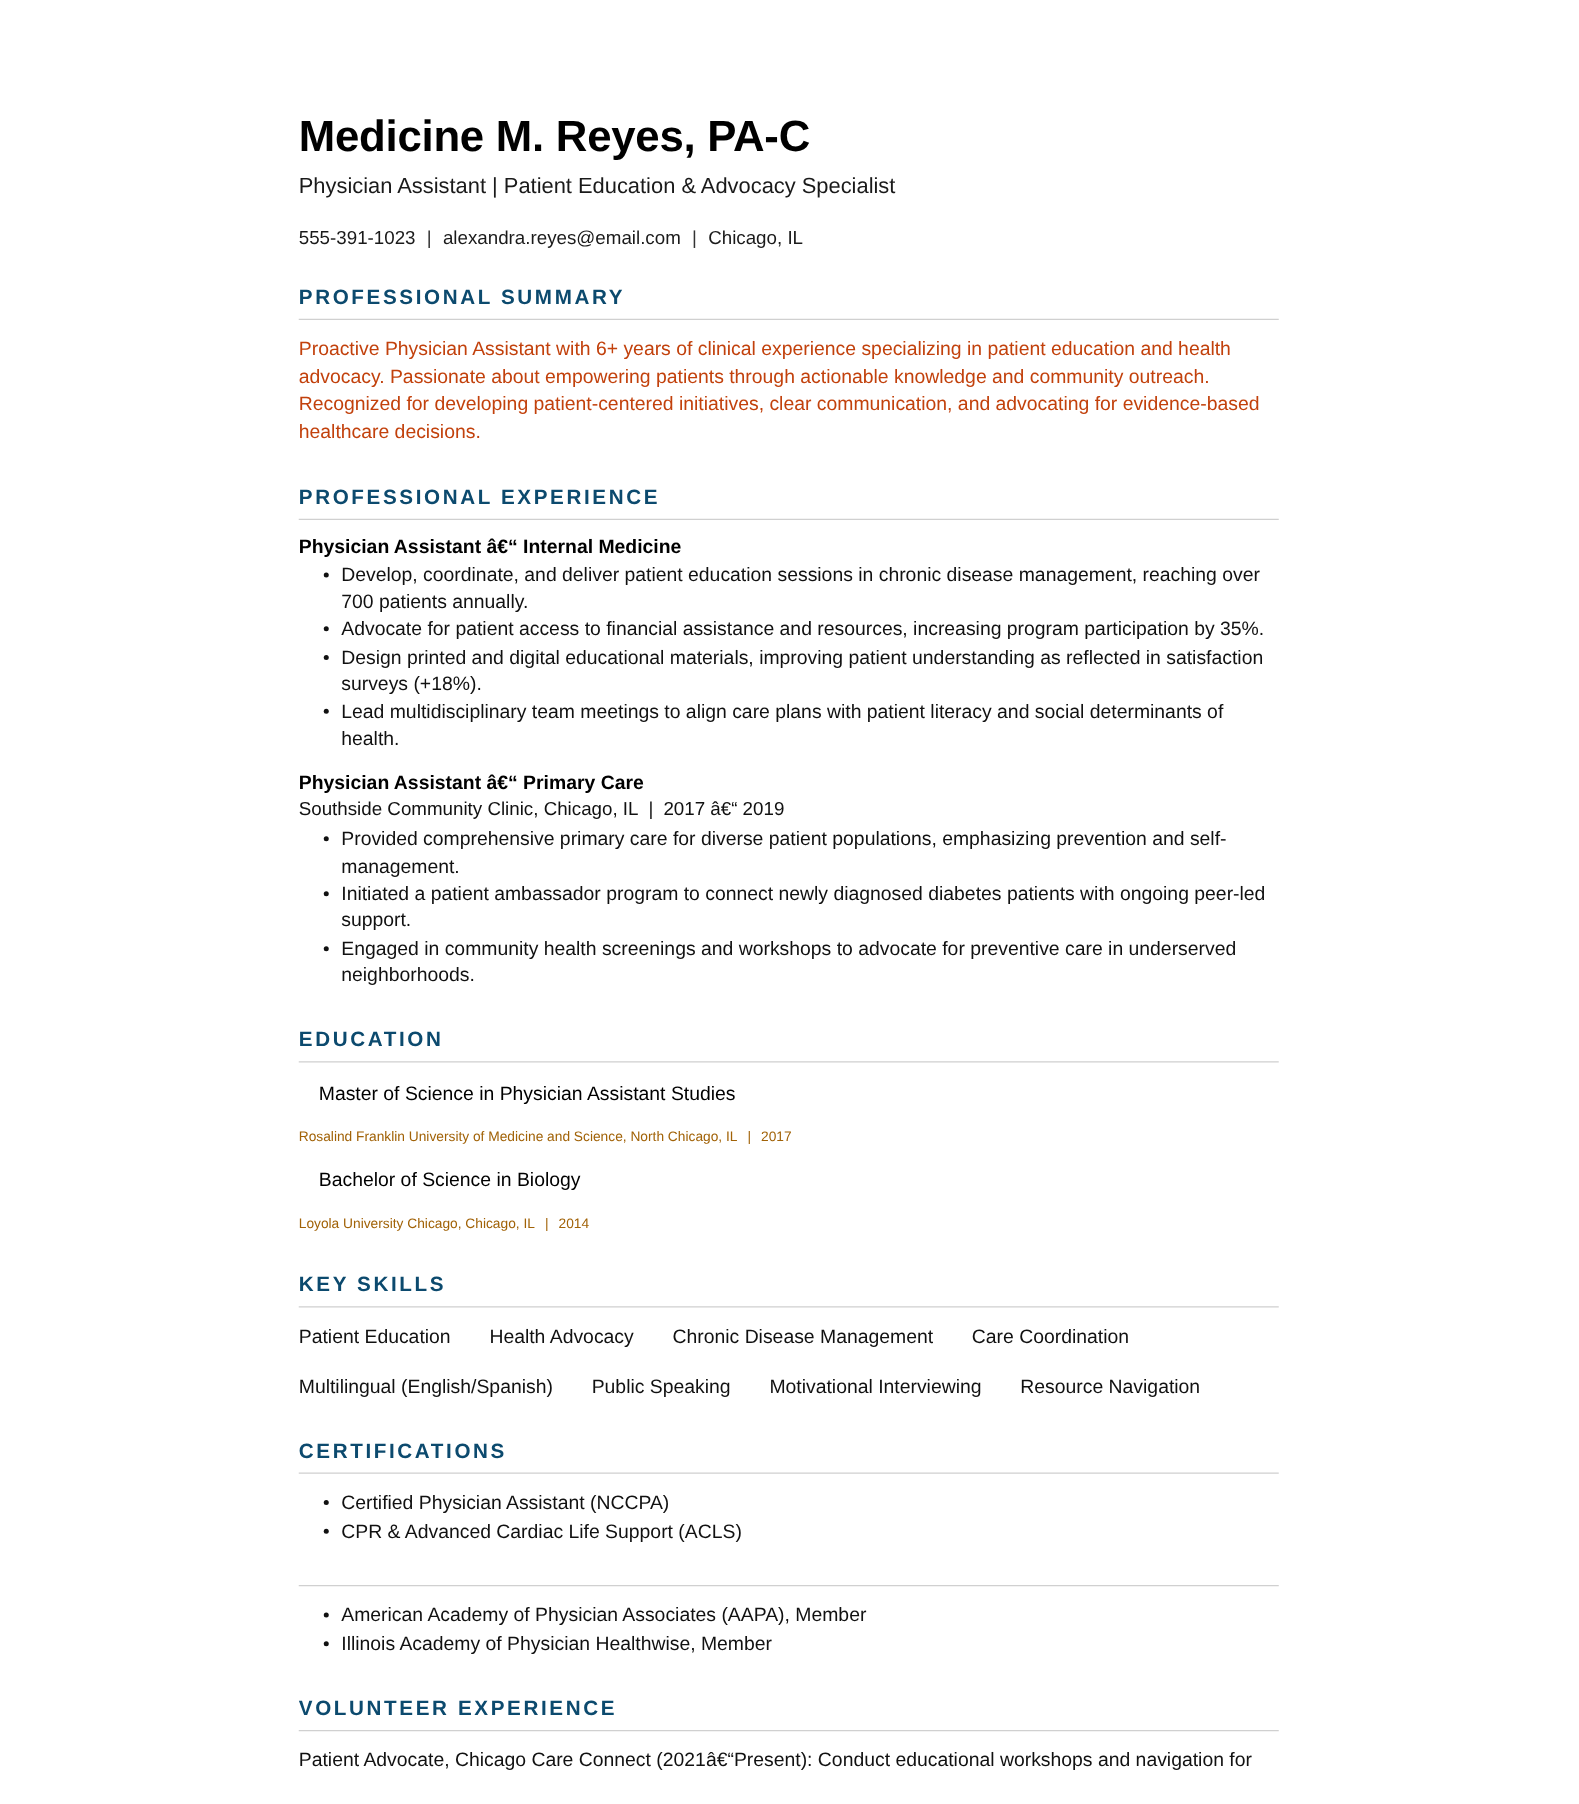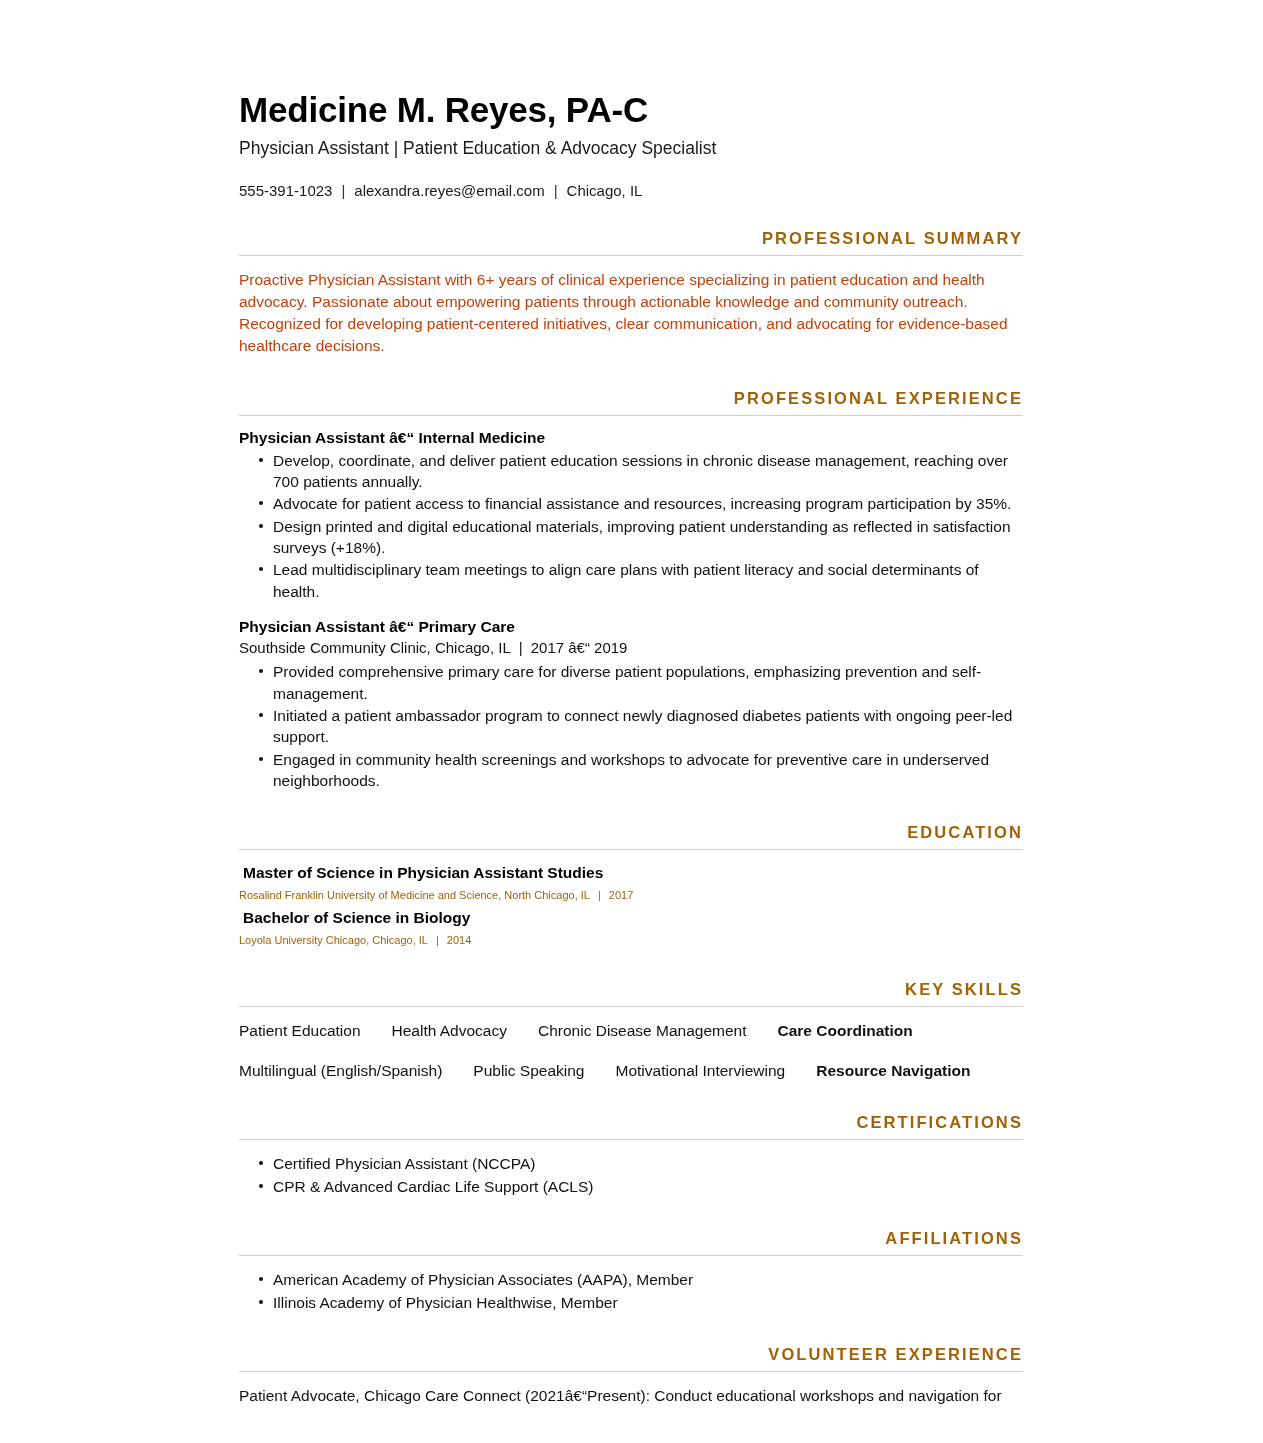--- a/index.html
+++ b/index.html
@@ -56,25 +56,24 @@
   }
 
   
   .section {
     margin: 0 0 6px 0;
   }
   .section-title {
     font-size: 16.5px;
     font-weight: bold;
     letter-spacing: 2.1px;
-    color: #a16207;
+    color: #0c4a6e;
     margin: 0 0 7px 0;
     padding: 0;
     text-transform: uppercase;
-    text-align: right;
   }
   .rule {
     height: 1px;
     background: #d0d0d0;
     width: 100%;
     margin: 0 0 13px 0;
   }
 
   .spacer-lg { height: 26px; }
 
@@ -124,22 +123,22 @@
     border-radius: 50%;
     background: #111111;
   }
 
   .job-block { margin-bottom: 16px; }
   .job-block.last { margin-bottom: 0; }
 
   
   .edu-degree {
     font-size: 15.5px;
-    font-weight: bold;
-    margin: 4px;
+    font-weight: normal;
+    margin: 16px;
     line-height: 1.35;
     color: #000000;
   }
   .edu-school {
     font-size: 11px;
     margin: 0;
     line-height: 1.4;
     color: #a16207;
   }
   .edu-school .sep {
@@ -152,21 +151,21 @@
     font-size: 15.5px;
     line-height: 1.4;
     margin: 0 0 18px 0;
     color: #111111;
   }
   .skills-row:last-child { margin-bottom: 0; }
   .skill {
     display: inline-block;
     margin-right: 31px;
   }
-  .skill:last-child { margin-right: 0; font-weight: bold; }
+  .skill:last-child { margin-right: 0; }
 
   
   .volunteer-text {
     font-size: 15.5px;
     line-height: 1.42;
     margin: 0;
     color: #111111;
   }
   .volunteer-clip {
     max-height: 22px;
@@ -263,21 +262,20 @@
       <div class="rule"></div>
       <ul class="bullets">
         <li>Certified Physician Assistant (NCCPA)</li>
         <li>CPR &amp; Advanced Cardiac Life Support (ACLS)</li>
       </ul>
     </div>
 
     <div class="spacer-lg"></div>
 
     <div class="section">
-      <div class="section-title">AFFILIATIONS</div>
       <div class="rule"></div>
       <ul class="bullets">
         <li>American Academy of Physician Associates (AAPA), Member</li>
         <li>Illinois Academy of Physician Healthwise, Member</li>
       </ul>
     </div>
 
     <div class="spacer-lg"></div>
 
     <div class="section">

